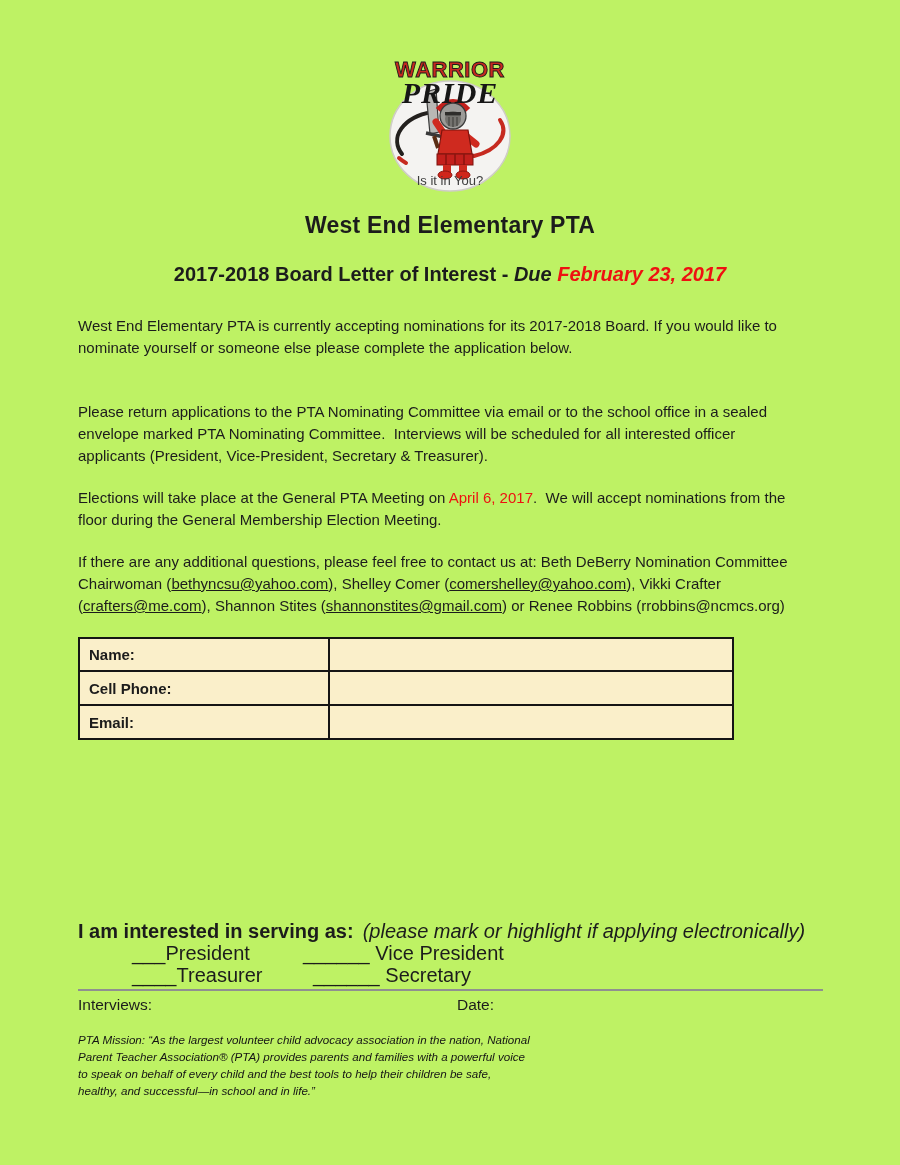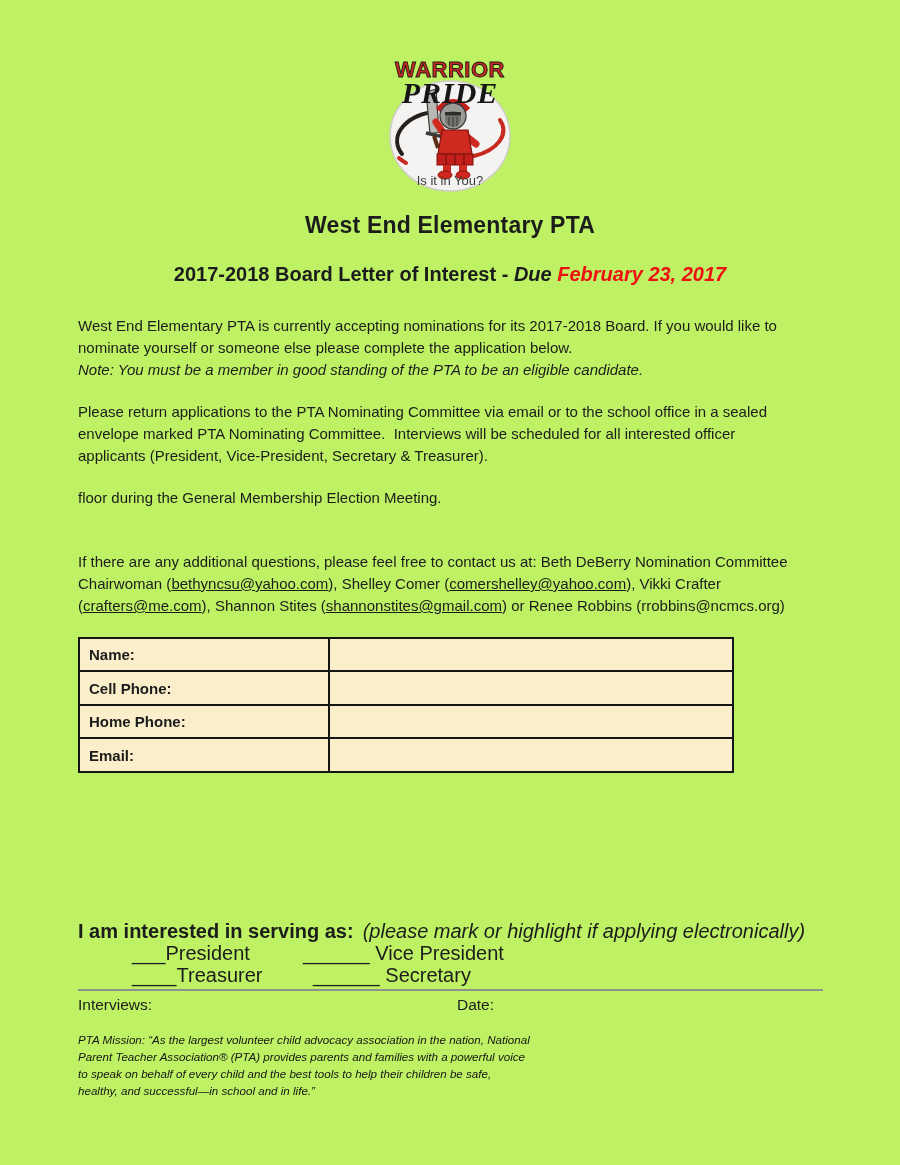--- a/index.html
+++ b/index.html
@@ -97,51 +97,47 @@
     </svg>
   </div>
 
   <div class="doc-title">West End Elementary PTA</div>
 
   <div class="doc-subtitle"><span>2017-2018 Board Letter of Interest - </span><span class="due">Due </span><span class="due-date">February 23, 2017</span></div>
 
   <div class="para p1">
     <div>West End Elementary PTA is currently accepting nominations for its 2017-2018 Board. If you would like to</div>
     <div>nominate yourself or someone else please complete the application below.</div>
-    <div class="italic">Note: You must be a member in good standing of the PTA to be an eligible candidate.</div>
   </div>
 
   <div class="para p2">
     <div>Please return applications to the PTA Nominating Committee via email or to the school office in a sealed</div>
     <div>envelope marked PTA Nominating Committee.&nbsp; Interviews will be scheduled for all interested officer</div>
     <div>applicants (President, Vice-President, Secretary &amp; Treasurer).</div>
   </div>
 
   <div class="para p3">
+    <div><span>Elections will take place at the General PTA Meeting on </span><span class="red">April 6, 2017</span><span>.&nbsp; We will accept nominations from the</span></div>
     <div>floor during the General Membership Election Meeting.</div>
   </div>
 
   <div class="para p4">
     <div>If there are any additional questions, please feel free to contact us at: Beth DeBerry Nomination Committee</div>
     <div><span>Chairwoman (</span><span class="email-link">bethyncsu@yahoo.com</span><span>), Shelley Comer (</span><span class="email-link">comershelley@yahoo.com</span><span>), Vikki Crafter</span></div>
     <div><span>(</span><span class="email-link">crafters@me.com</span><span>), Shannon Stites (</span><span class="email-link">shannonstites@gmail.com</span><span>) or Renee Robbins (rrobbins@ncmcs.org)</span></div>
   </div>
 
   <table class="form-table">
     <tbody>
         <tr class="r-name">
       <td class="lbl">Name:</td>
       <td class="val"></td>
     </tr>
     <tr class="r-cell">
       <td class="lbl">Cell Phone:</td>
-      <td class="val"></td>
-    </tr>
-    <tr class="r-home">
-      <td class="lbl">Home Phone:</td>
       <td class="val"></td>
     </tr>
     <tr class="r-email">
       <td class="lbl">Email:</td>
       <td class="val"></td>
     </tr>
   </tbody>
     </table>
 
   <div class="serving">

